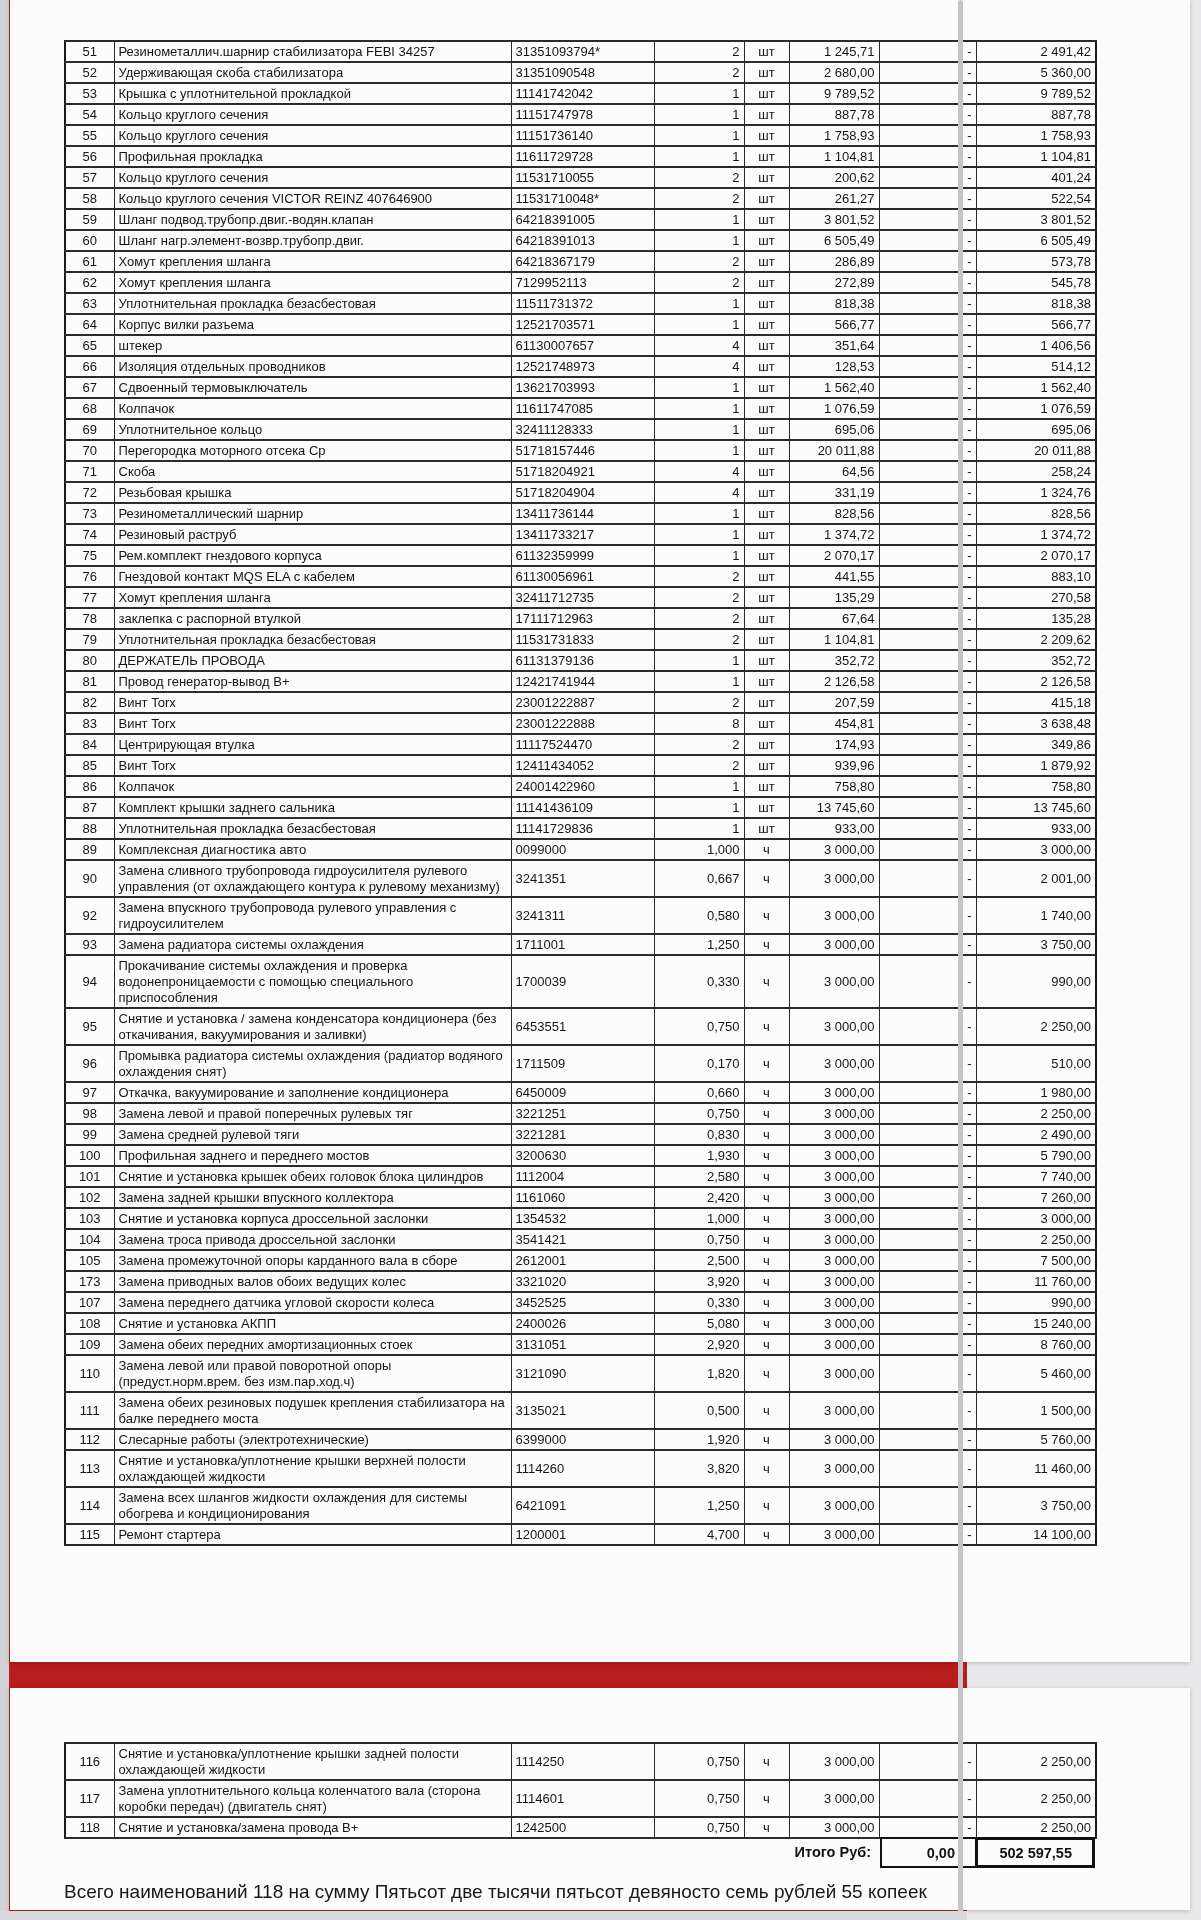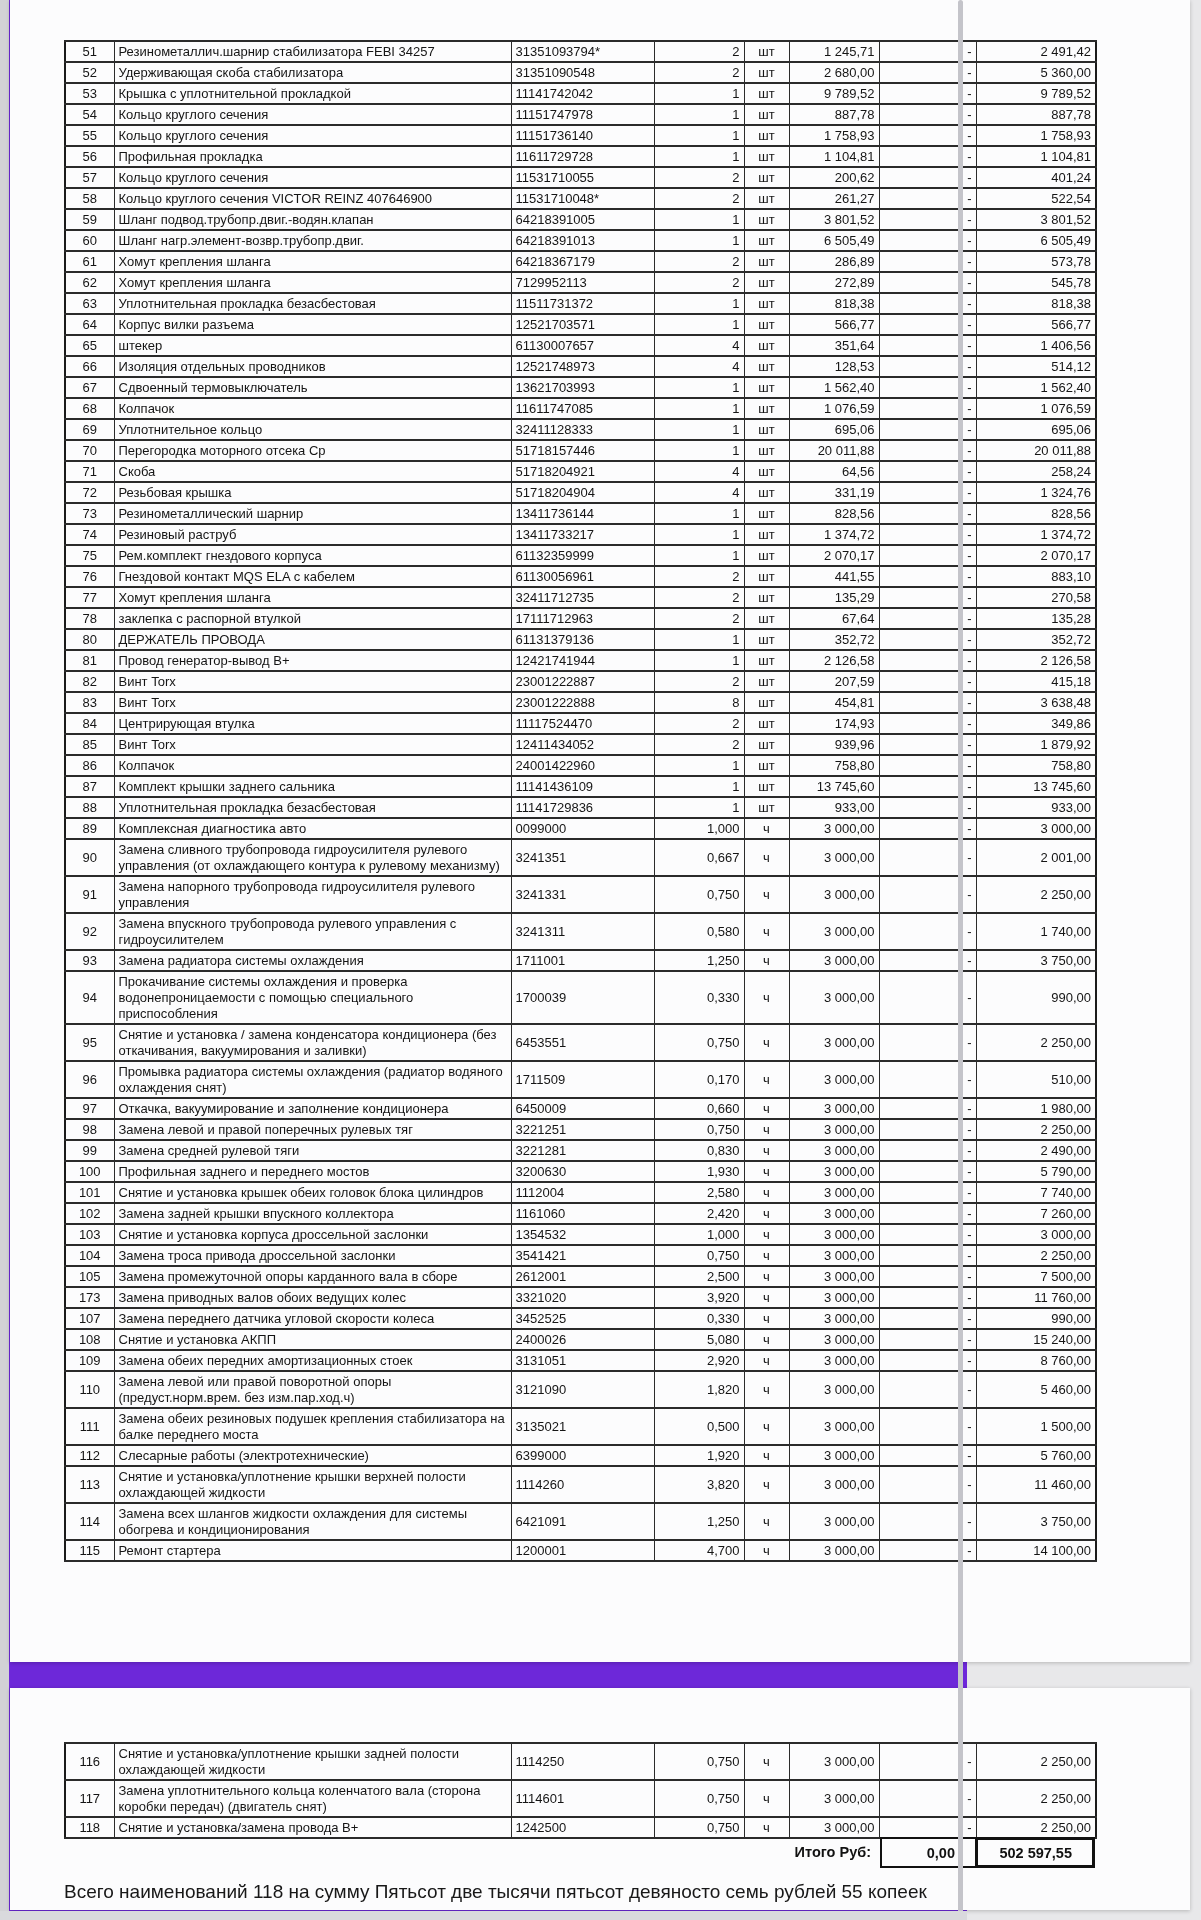--- a/index.html
+++ b/index.html
@@ -1,18 +1,18 @@
 <!DOCTYPE html>
 <html><head>
 <meta charset="utf-8">
 <style>
   html,body{margin:0;padding:0;}
   body{width:1201px;height:1920px;overflow:hidden;background:#e8e8ea;
        font-family:"Liberation Sans", sans-serif;}
-  .screen{position:relative;width:967px;height:1920px;background:#6d28d9;}
+  .screen{position:relative;width:967px;height:1920px;background:#b91c1c;}
   .left-strip{position:absolute;left:0;top:0;width:9px;height:100%;background:#d2d2d6;}
   .bottom-strip{position:absolute;left:0;bottom:0;width:100%;height:9px;background:#d9d9dd;}
   .page{position:absolute;left:10px;width:1180px;background:#fcfcfd;
         box-shadow:0 1px 4px rgba(0,0,0,0.22);}
   .page-1{top:0;height:1662px;}
   .page-2{top:1688px;height:222px;}
   table.items-table{border-collapse:collapse;table-layout:fixed;width:1031px;
         margin-left:54px;border:2px solid #1b1b1b;}
   .page-1 table.items-table{margin-top:40px;}
   .page-2 table.items-table{margin-top:54px;padding-left:8px;}
@@ -329,20 +329,30 @@
             <td class="a-c">78</td>
             <td class="a-l">заклепка с распорной втулкой</td>
             <td class="a-l">17111712963</td>
             <td class="a-r">2</td>
             <td class="a-c">шт</td>
             <td class="a-r">67,64</td>
             <td class="a-r">-</td>
             <td class="a-r">135,28</td>
           </tr>
           <tr>
+            <td class="a-c">79</td>
+            <td class="a-l">Уплотнительная прокладка безасбестовая</td>
+            <td class="a-l">11531731833</td>
+            <td class="a-r">2</td>
+            <td class="a-c">шт</td>
+            <td class="a-r">1 104,81</td>
+            <td class="a-r">-</td>
+            <td class="a-r">2 209,62</td>
+          </tr>
+          <tr>
             <td class="a-c">80</td>
             <td class="a-l">ДЕРЖАТЕЛЬ ПРОВОДА</td>
             <td class="a-l">61131379136</td>
             <td class="a-r">1</td>
             <td class="a-c">шт</td>
             <td class="a-r">352,72</td>
             <td class="a-r">-</td>
             <td class="a-r">352,72</td>
           </tr>
           <tr>
@@ -437,30 +447,20 @@
           </tr>
           <tr>
             <td class="a-c">90</td>
             <td class="a-l">Замена сливного трубопровода гидроусилителя рулевого управления (от охлаждающего контура к рулевому механизму)</td>
             <td class="a-l">3241351</td>
             <td class="a-r">0,667</td>
             <td class="a-c">ч</td>
             <td class="a-r">3 000,00</td>
             <td class="a-r">-</td>
             <td class="a-r">2 001,00</td>
-          </tr>
-          <tr>
-            <td class="a-c">91</td>
-            <td class="a-l">Замена напорного трубопровода гидроусилителя рулевого управления</td>
-            <td class="a-l">3241331</td>
-            <td class="a-r">0,750</td>
-            <td class="a-c">ч</td>
-            <td class="a-r">3 000,00</td>
-            <td class="a-r">-</td>
-            <td class="a-r">2 250,00</td>
           </tr>
           <tr>
             <td class="a-c">92</td>
             <td class="a-l">Замена впускного трубопровода рулевого управления с гидроусилителем</td>
             <td class="a-l">3241311</td>
             <td class="a-r">0,580</td>
             <td class="a-c">ч</td>
             <td class="a-r">3 000,00</td>
             <td class="a-r">-</td>
             <td class="a-r">1 740,00</td>

